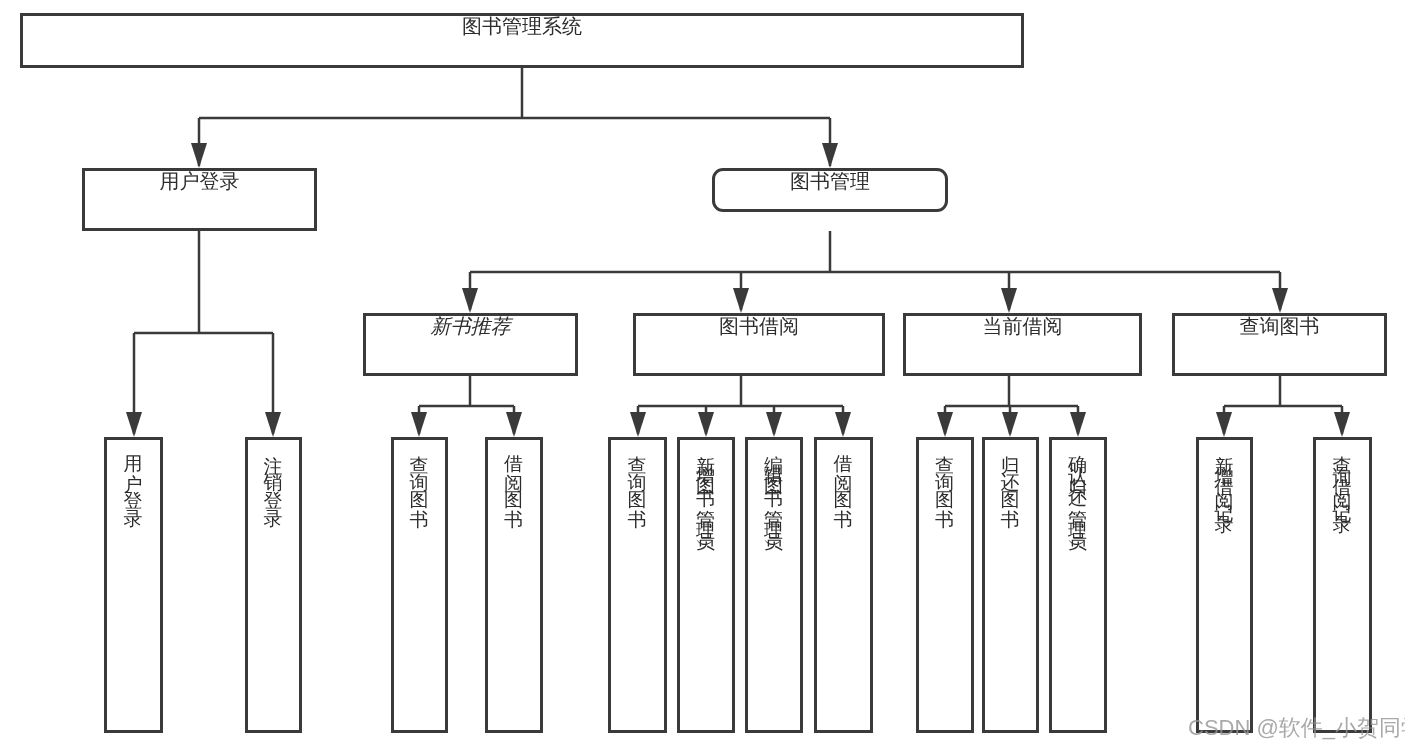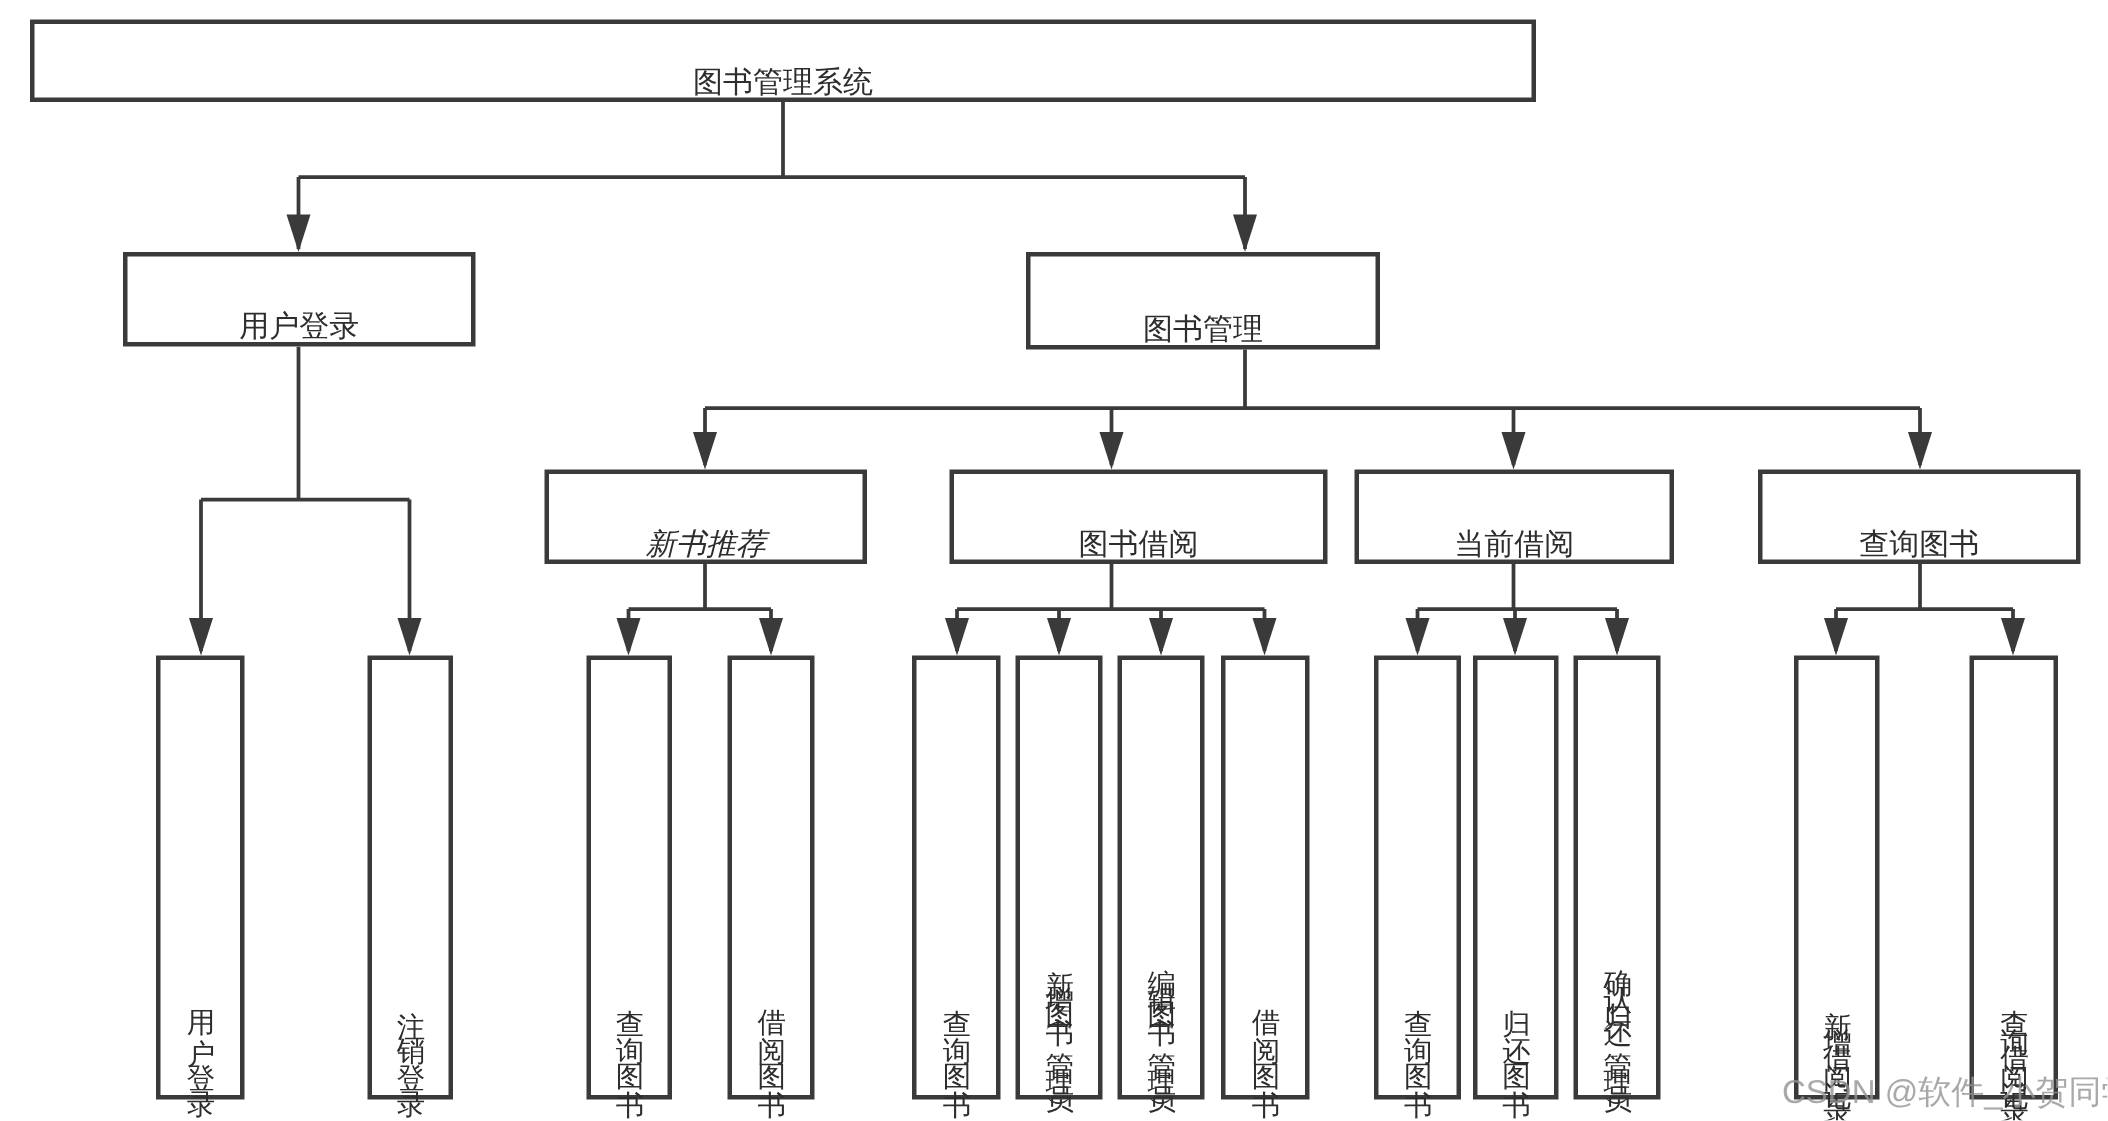--- a/index.html
+++ b/index.html
@@ -15,21 +15,21 @@
     position: absolute;
     left: 0; top: 0;
     width: 1405px; height: 747px;
   }
   .box {
     position: absolute;
     box-sizing: border-box;
     background: #ffffff;
     border: 3px solid #3a3a3a;
     display: flex;
-    align-items: flex-end;
+    align-items: flex-start;
     justify-content: center;
     color: #2d2d2d;
   }
   .hlabel {
     font-size: 20px;
     line-height: 1;
     white-space: nowrap;
     color: #2d2d2d;
   }
   .leaf { top: 437px; height: 296px; }
@@ -120,31 +120,31 @@
     </g>
   </svg>
 
   <div class="box" style="left:20px; top:13px; width:1004px; height:55px;">
     <span class="hlabel">图书管理系统</span>
   </div>
 
   <div class="box" style="left:82px; top:168px; width:235px; height:63px;">
     <span class="hlabel">用户登录</span>
   </div>
-  <div class="box" style="left:684px; top:168px; width:236px; height:65px;">
+  <div class="box" style="left:712px; top:168px; width:236px; height:44px;border-radius:11px;">
     <span class="hlabel">图书管理</span>
   </div>
 
   <div class="box" style="left:363px; top:313px; width:215px; height:63px;font-style:italic;">
     <span class="hlabel">新书推荐</span>
   </div>
   <div class="box" style="left:633px; top:313px; width:252px; height:63px;">
     <span class="hlabel">图书借阅</span>
   </div>
-  <div class="box" style="left:903px; top:313px; width:213px; height:63px;">
+  <div class="box" style="left:903px; top:313px; width:239px; height:63px;">
     <span class="hlabel">当前借阅</span>
   </div>
   <div class="box" style="left:1172px; top:313px; width:215px; height:63px;">
     <span class="hlabel">查询图书</span>
   </div>
 
   <div class="box leaf" style="left:104px; width:59px;">
     <span class="vtext v4">用户登录</span>
   </div>
   <div class="box leaf" style="left:245px; width:57px;">

